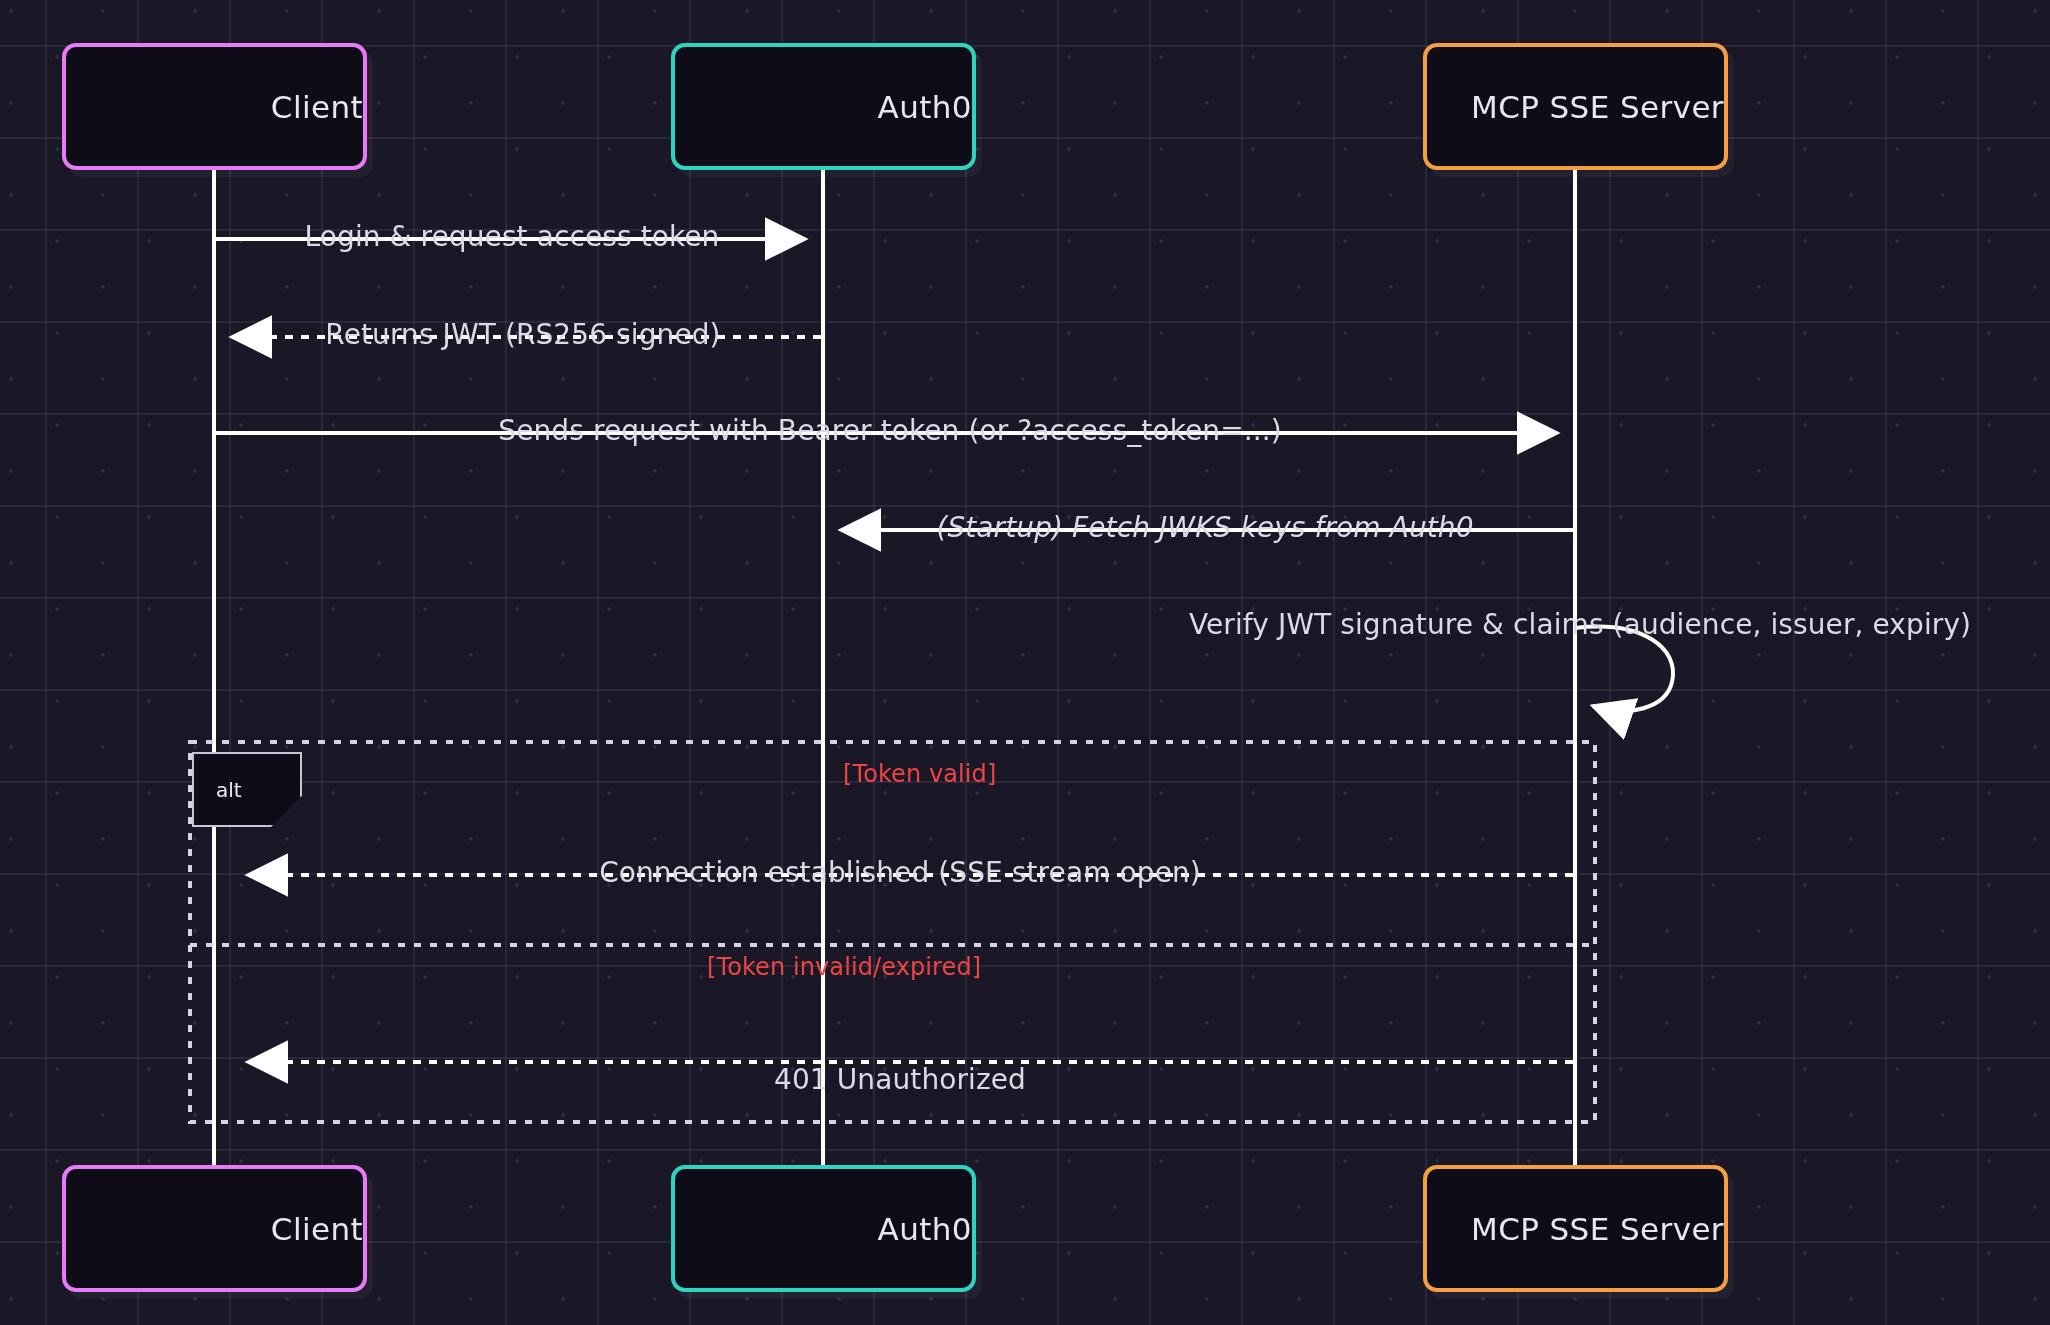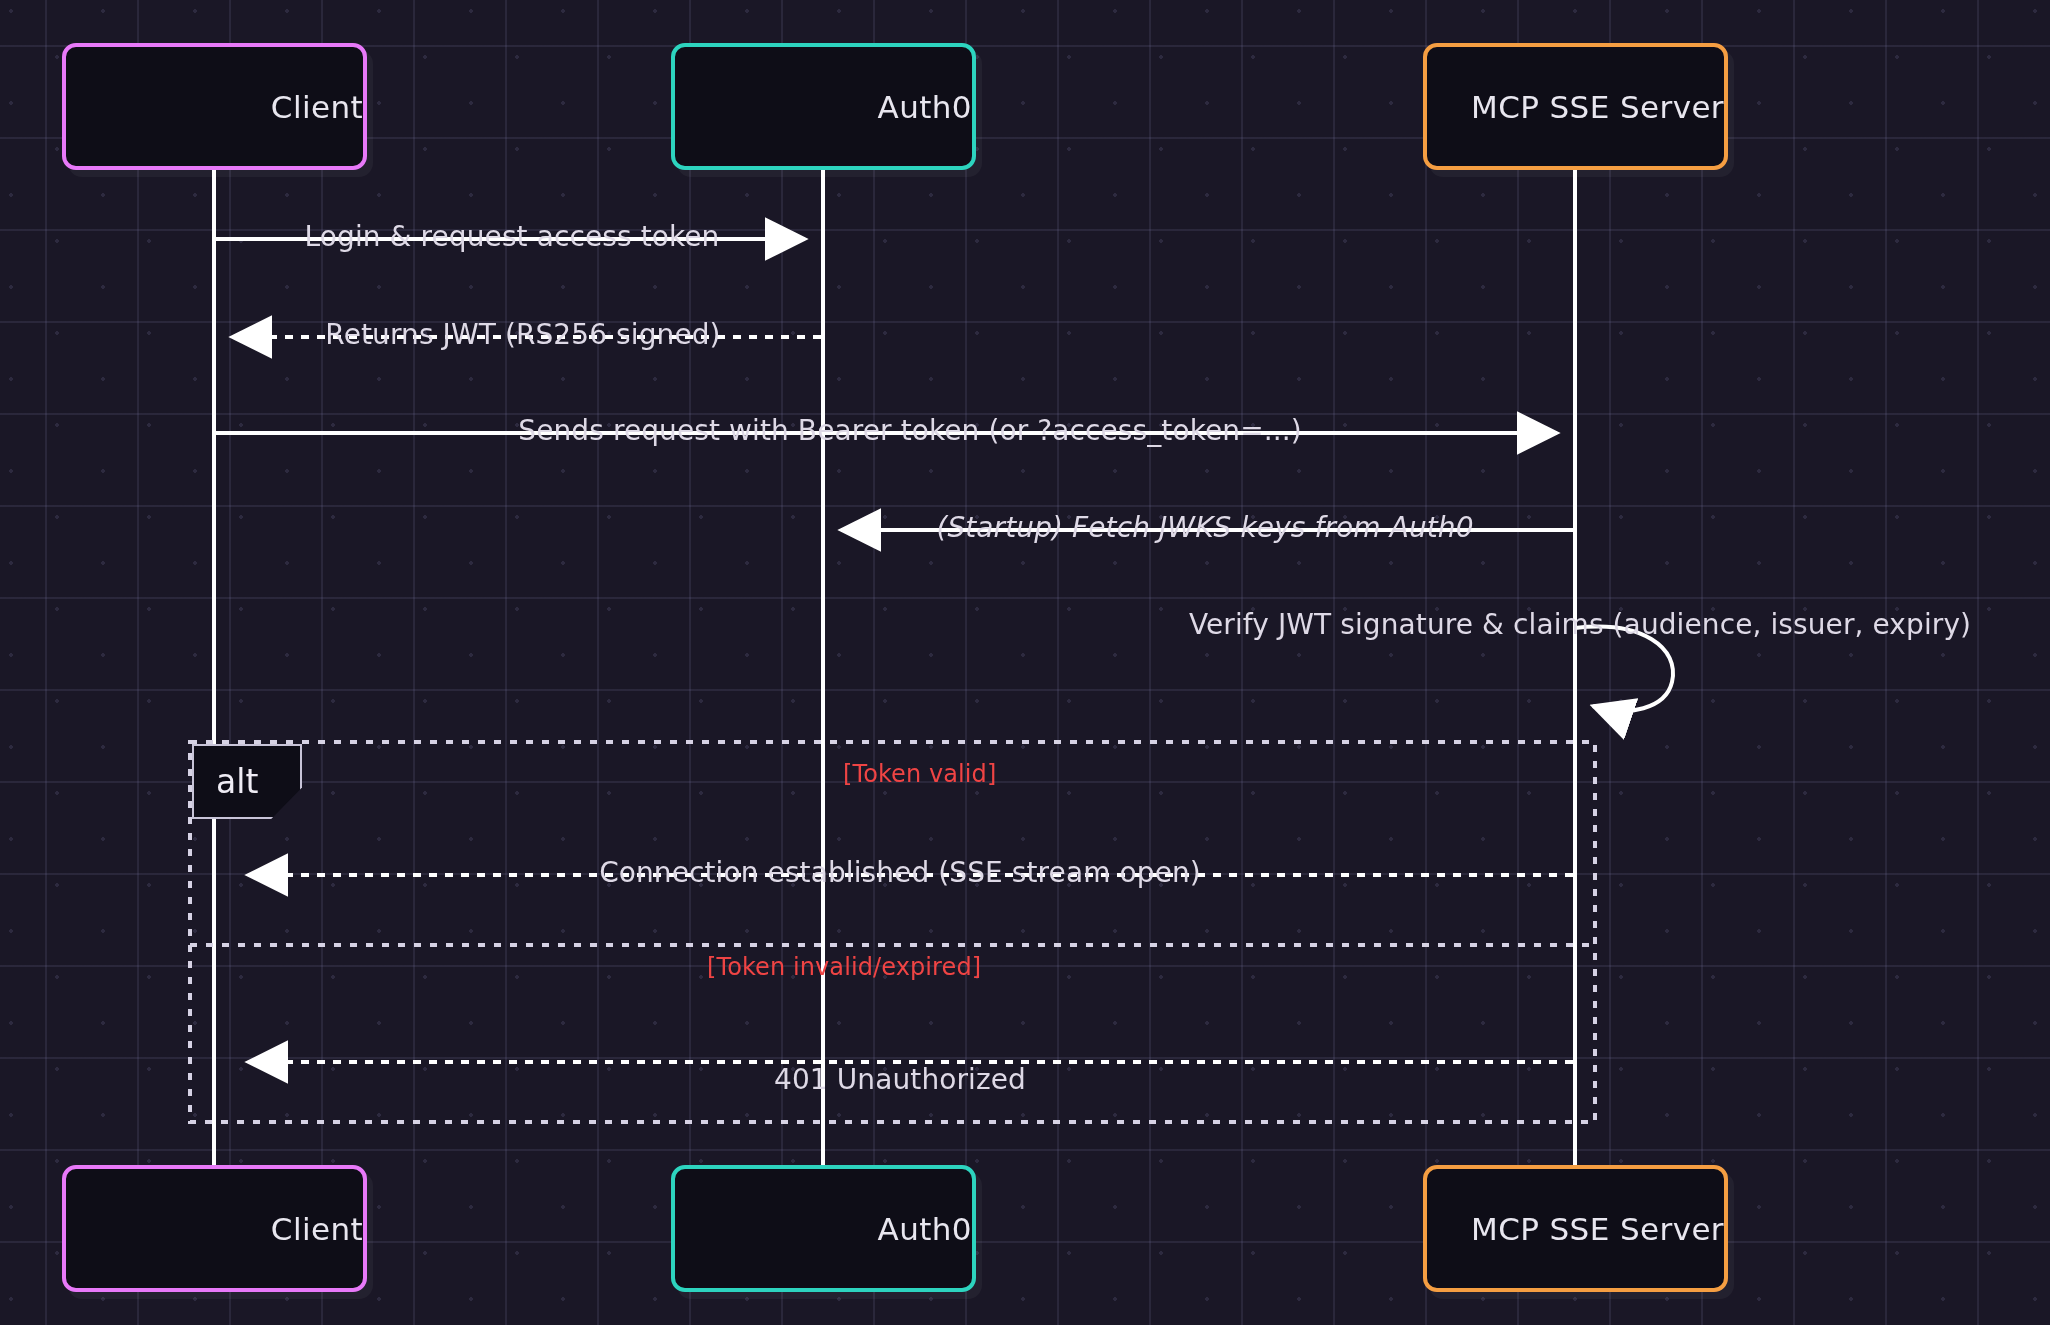--- a/index.html
+++ b/index.html
@@ -62,27 +62,28 @@
     color:#ef4444;
     font-size:24px;
     white-space:nowrap;
     letter-spacing:0.1px;
   }
   .alt-tag{
     position:absolute;
     background:#0e0d17;
     border:2px solid #c8c4d8;
     color:#efecf5;
-    font-size:33px;
+    font-size:20px;
     display:flex;align-items:center;
     padding-left:22px;
     box-sizing:border-box;
     -webkit-clip-path:polygon(0 0,100% 0,100% 58%,72% 100%,0 100%);
     clip-path:polygon(0 0,100% 0,100% 58%,72% 100%,0 100%);
     box-shadow:5px 6px 0 rgba(255,255,255,0.05);
+    margin-top:8px;
   }
 </style>
 </head>
 <body>
 
 <div id="bg-pattern"></div>
 
 <div id="diagram">
 
   <svg class="svg-layer" width="2050" height="1325">
@@ -143,21 +144,21 @@
   <div class="actor-box" style="left:1423px;top:1165px;width:305px;height:127px;border-color:#f59e42;">
     <span class="actor-label">MCP SSE Server</span>
   </div>
 
   <div class="alt-tag" style="left:192px;top:744px;width:110px;height:75px;">
     <span>alt</span>
   </div>
 
   <div class="msg-label" style="left:512px;top:220px;">Login &amp; request access token</div>
   <div class="msg-label" style="left:523px;top:318px;">Returns JWT (RS256 signed)</div>
-  <div class="msg-label" style="left:890px;top:414px;margin-left:20px;">Sends request with Bearer token (or ?access_token=...)</div>
+  <div class="msg-label" style="left:890px;top:414px;">Sends request with Bearer token (or ?access_token=...)</div>
   <div class="msg-label" style="left:1205px;top:511px;font-style:italic;">(Startup) Fetch JWKS keys from Auth0</div>
   <div class="msg-label" style="left:1580px;top:608px;">Verify JWT signature &amp; claims (audience, issuer, expiry)</div>
   <div class="msg-label" style="left:900px;top:856px;">Connection established (SSE stream open)</div>
   <div class="msg-label" style="left:900px;top:1043px;margin-top:20px;">401 Unauthorized</div>
 
   <div class="cond-label" style="left:843px;top:760px;">[Token valid]</div>
   <div class="cond-label" style="left:707px;top:953px;">[Token invalid/expired]</div>
 
 </div>
 

